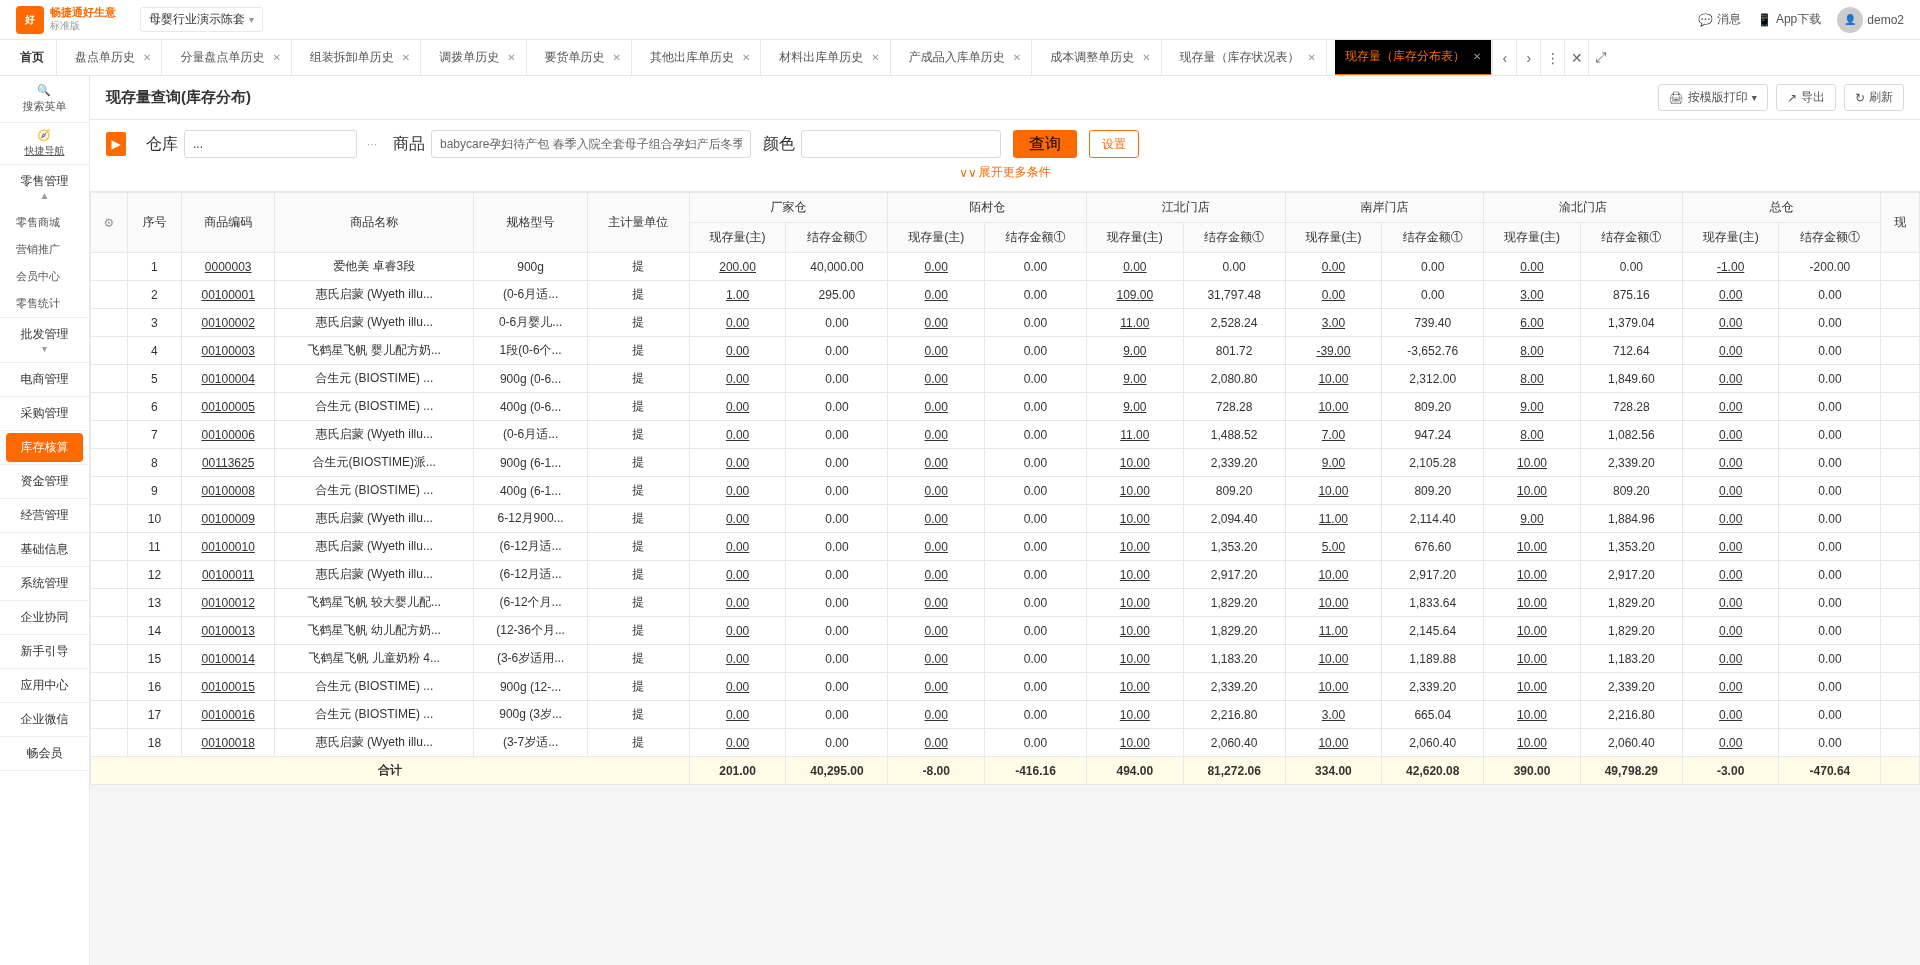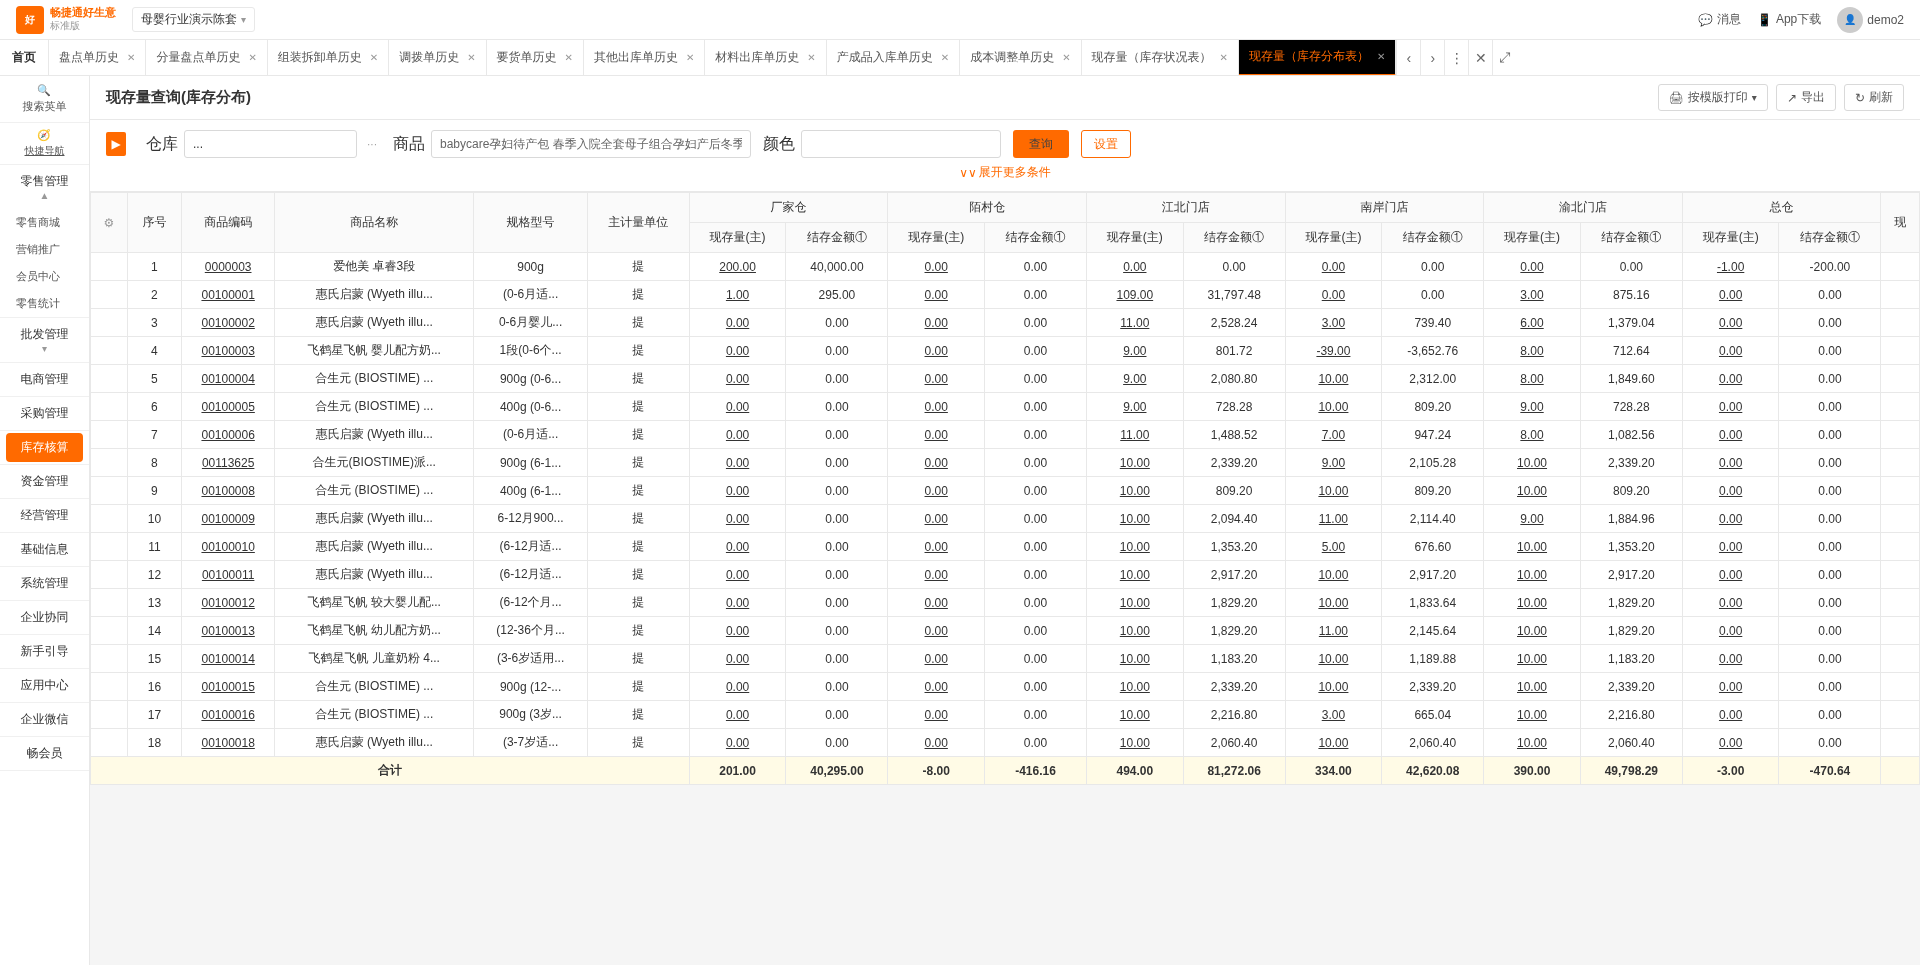--- a/index.html
+++ b/index.html
@@ -9,21 +9,21 @@
     .topbar { height: 40px; background: #fff; display: flex; align-items: center; justify-content: space-between; padding: 0 16px; border-bottom: 1px solid #e8e8e8; }
     .topbar-left { display: flex; align-items: center; gap: 8px; }
     .logo-area { display: flex; align-items: center; gap: 6px; color: #ff6a00; font-weight: bold; font-size: 13px; }
     .logo-icon { width: 28px; height: 28px; background: #ff6a00; border-radius: 4px; display: flex; align-items: center; justify-content: center; color: #fff; font-size: 10px; }
     .topbar-right { display: flex; align-items: center; gap: 16px; font-size: 12px; color: #555; }
     .topbar-right span { cursor: pointer; display: flex; align-items: center; gap: 4px; }
     .avatar { width: 26px; height: 26px; border-radius: 50%; background: #ccc; overflow: hidden; display: flex; align-items: center; justify-content: center; font-size: 10px; color: #fff; }
 
     
     .tabbar { height: 36px; background: #fff; display: flex; align-items: center; border-bottom: 1px solid #e8e8e8; overflow: hidden; position: relative; }
-    .tab-item { display: flex; align-items: center; padding: 0 10px; height: 36px; border-right: 1px solid #e8e8e8; font-size: 12px; cursor: pointer; white-space: nowrap; color: #555; gap: 4px; }
+    .tab-item { display: flex; align-items: center; padding: 0 10px; height: 36px; border-right: 1px solid #e8e8e8; font-size: 12px; cursor: pointer; white-space: nowrap; color: #555; gap: 4px; margin-left: 8px; }
     .tab-item.active { background: #000000; color: #ff6a00; border-bottom: 2px solid #ff6a00; }
     .tab-close { font-size: 10px; color: #999; cursor: pointer; margin-left: 4px; }
     .tab-home { padding: 0 12px; font-weight: bold; color: #333; }
     .tab-nav-btn { width: 24px; height: 36px; display: flex; align-items: center; justify-content: center; cursor: pointer; color: #666; border-left: 1px solid #e8e8e8; font-size: 14px; }
 
     
     .layout { display: flex; height: calc(965px - 76px); }
 
     
     .sidebar { width: 90px; background: #fff; border-right: 1px solid #e8e8e8; display: flex; flex-direction: column; overflow-y: auto; }
@@ -44,21 +44,21 @@
 
     
     .search-bar { background: #fff; padding: 10px 16px; border-bottom: 1px solid #e8e8e8; }
     .search-row { display: flex; align-items: center; gap: 12px; flex-wrap: wrap; }
     .search-field { display: flex; align-items: center; gap: 6px; }
     .search-label { font-size: 16px; color: #333; white-space: nowrap; }
     .search-input { border: 1px solid #d9d9d9; border-radius: 3px; padding: 4px 8px; font-size: 12px; color: #333; height: 28px; min-width: 60px; }
     .search-input-wide { min-width: 320px; color: #666; }
     .search-input-color { min-width: 200px; }
     .btn-expand { color: #ff6a00; font-size: 12px; cursor: pointer; display: flex; align-items: center; gap: 2px; }
-    .btn-query { background: #ff6a00; color: #404040; border: none; padding: 4px 16px; border-radius: 3px; cursor: pointer; font-size: 12px; height: 28px; }
+    .btn-query { background: #ff6a00; color: #000000; border: none; padding: 4px 16px; border-radius: 3px; cursor: pointer; font-size: 16px; height: 28px; }
     .btn-setting { background: #fff; color: #ff6a00; border: 1px solid #ff6a00; padding: 4px 12px; border-radius: 3px; cursor: pointer; font-size: 12px; height: 28px; }
     .expand-row { display: flex; align-items: center; justify-content: center; margin-top: 6px; }
     .input-dots { color: #999; font-size: 10px; padding: 0 4px; }
 
     
     .orange-toggle { width: 20px; height: 24px; background: #ff6a00; color: #fff; display: flex; align-items: center; justify-content: center; border-radius: 2px; cursor: pointer; font-size: 12px; margin-right: 8px; }
 
     
     .table-area { flex: 1; overflow: auto; padding: 0; background: #f5f5f5; }
     .data-table { width: 100%; border-collapse: collapse; background: #fff; font-size: 12px; }
@@ -81,21 +81,21 @@
 
 <div class="topbar">
   <div class="topbar-left">
     <div class="logo-area">
       <div class="logo-icon">好</div>
       <div>
         <div style="font-size:11px;line-height:1.2;">畅捷通好生意</div>
         <div style="font-size:10px;color:#999;font-weight:normal;">标准版</div>
       </div>
     </div>
-    <div style="display:flex;align-items:center;gap:4px;margin-left:8px;border:1px solid #e8e8e8;border-radius:3px;padding:3px 8px;cursor:pointer;text-align:center;">
+    <div style="display:flex;align-items:center;gap:4px;margin-left:16px;border:1px solid #e8e8e8;border-radius:3px;padding:3px 8px;cursor:pointer;text-align:center;">
       <span style="font-size:12px;color:#333;">母婴行业演示陈套</span>
       <span style="font-size:10px;color:#999;">▾</span>
     </div>
   </div>
   <div class="topbar-right">
     <span>
       <span>💬</span>
       <span>消息</span>
     </span>
     <span>

